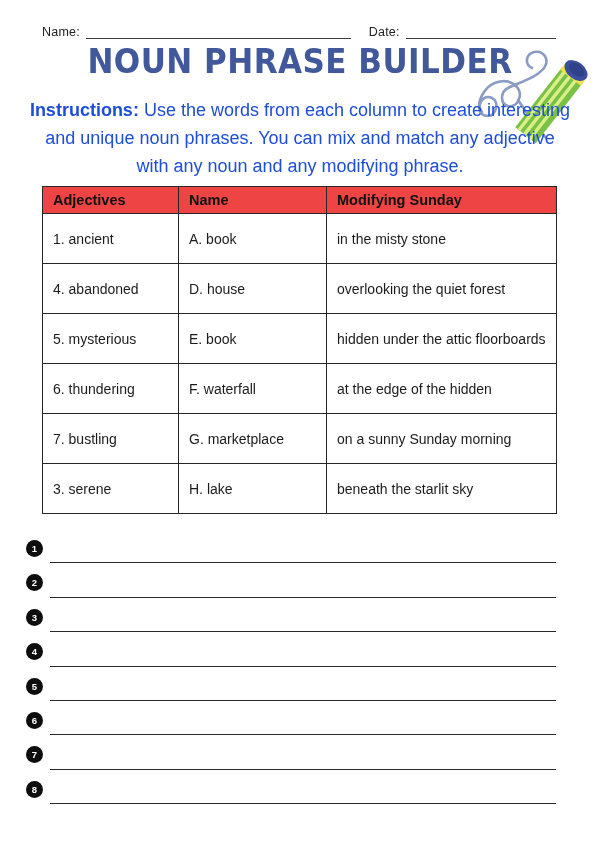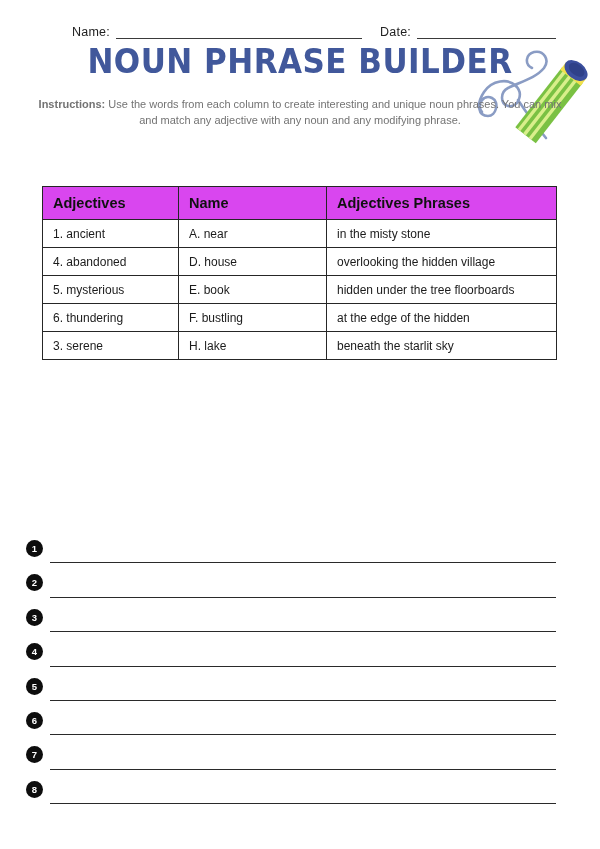--- a/index.html
+++ b/index.html
@@ -20,21 +20,21 @@
   
   .namedate {
     position:absolute;
     top:13px;
     left:42px;
     right:44px;
     height:28px;
     display:flex;
     align-items:flex-end;
   }
-  .nd-group { display:flex; align-items:flex-end;margin-left:30px; }
+  .nd-group { display:flex; align-items:flex-end; }
   .nd-group.name { width:320px; }
   .nd-group.date { width:194px; margin-left:18px; }
   .nd-label {
     font-size:12.5px;
     color:#222;
     letter-spacing:.2px;
     padding-bottom:2px;
     white-space:nowrap;
   }
   .nd-rule {
@@ -72,53 +72,53 @@
     pointer-events:none;
   }
 
   
   .instructions {
     position:absolute;
     top:96px;
     left:28px;
     width:544px;
     text-align:center;
-    font-size:11px;
-    line-height:16px;
-    color:#737373;
+    font-size:18px;
+    line-height:28px;
+    color:#1d4ed8;
   }
   .instructions b { font-weight:bold; }
 
   
   .word-table {
     position:absolute;
     top:186px;
     left:42px;
     width:514px;
     border-collapse:collapse;
     table-layout:fixed;
   }
   .word-table th,
   .word-table td {
     border:1.6px solid #262626;
     text-align:left;
     vertical-align:middle;
   }
   .word-table th {
-    background:#d946ef;
+    background:#ef4444;
     font-size:14.5px;
     font-weight:bold;
     color:#111;
-    height:33px;
+    height:27px;
     padding:0 10px;
   }
   .word-table td {
-    font-size:12px;
+    font-size:14px;
     color:#1b1b1b;
-    height:28px;
+    height:50px;
     padding:0 10px;
   }
   .col-adj { width:136px; }
   .col-noun { width:148px; }
   .col-phrase { width:230px; }
 
   
   .answers {
     position:absolute;
     top:538px;
@@ -197,43 +197,48 @@
 <table class="word-table">
   <colgroup>
     <col class="col-adj">
       <col class="col-noun">
       <col class="col-phrase">
   </colgroup>
   <thead>
     <tr>
       <th>Adjectives</th>
       <th>Name</th>
-      <th>Adjectives Phrases</th>
+      <th>Modifying Sunday</th>
     </tr>
   </thead>
   <tbody>
     <tr>
       <td>1. ancient</td>
-      <td>A. near</td>
+      <td>A. book</td>
       <td>in the misty stone</td>
     </tr>
     <tr>
       <td>4. abandoned</td>
       <td>D. house</td>
-      <td>overlooking the hidden village</td>
+      <td>overlooking the quiet forest</td>
     </tr>
     <tr>
       <td>5. mysterious</td>
       <td>E. book</td>
-      <td>hidden under the tree floorboards</td>
+      <td>hidden under the attic floorboards</td>
     </tr>
     <tr>
       <td>6. thundering</td>
-      <td>F. bustling</td>
+      <td>F. waterfall</td>
       <td>at the edge of the hidden</td>
+    </tr>
+    <tr>
+      <td>7. bustling</td>
+      <td>G. marketplace</td>
+      <td>on a sunny Sunday morning</td>
     </tr>
     <tr>
       <td>3. serene</td>
       <td>H. lake</td>
       <td>beneath the starlit sky</td>
     </tr>
   </tbody>
 </table>
 
 <div class="answers">

